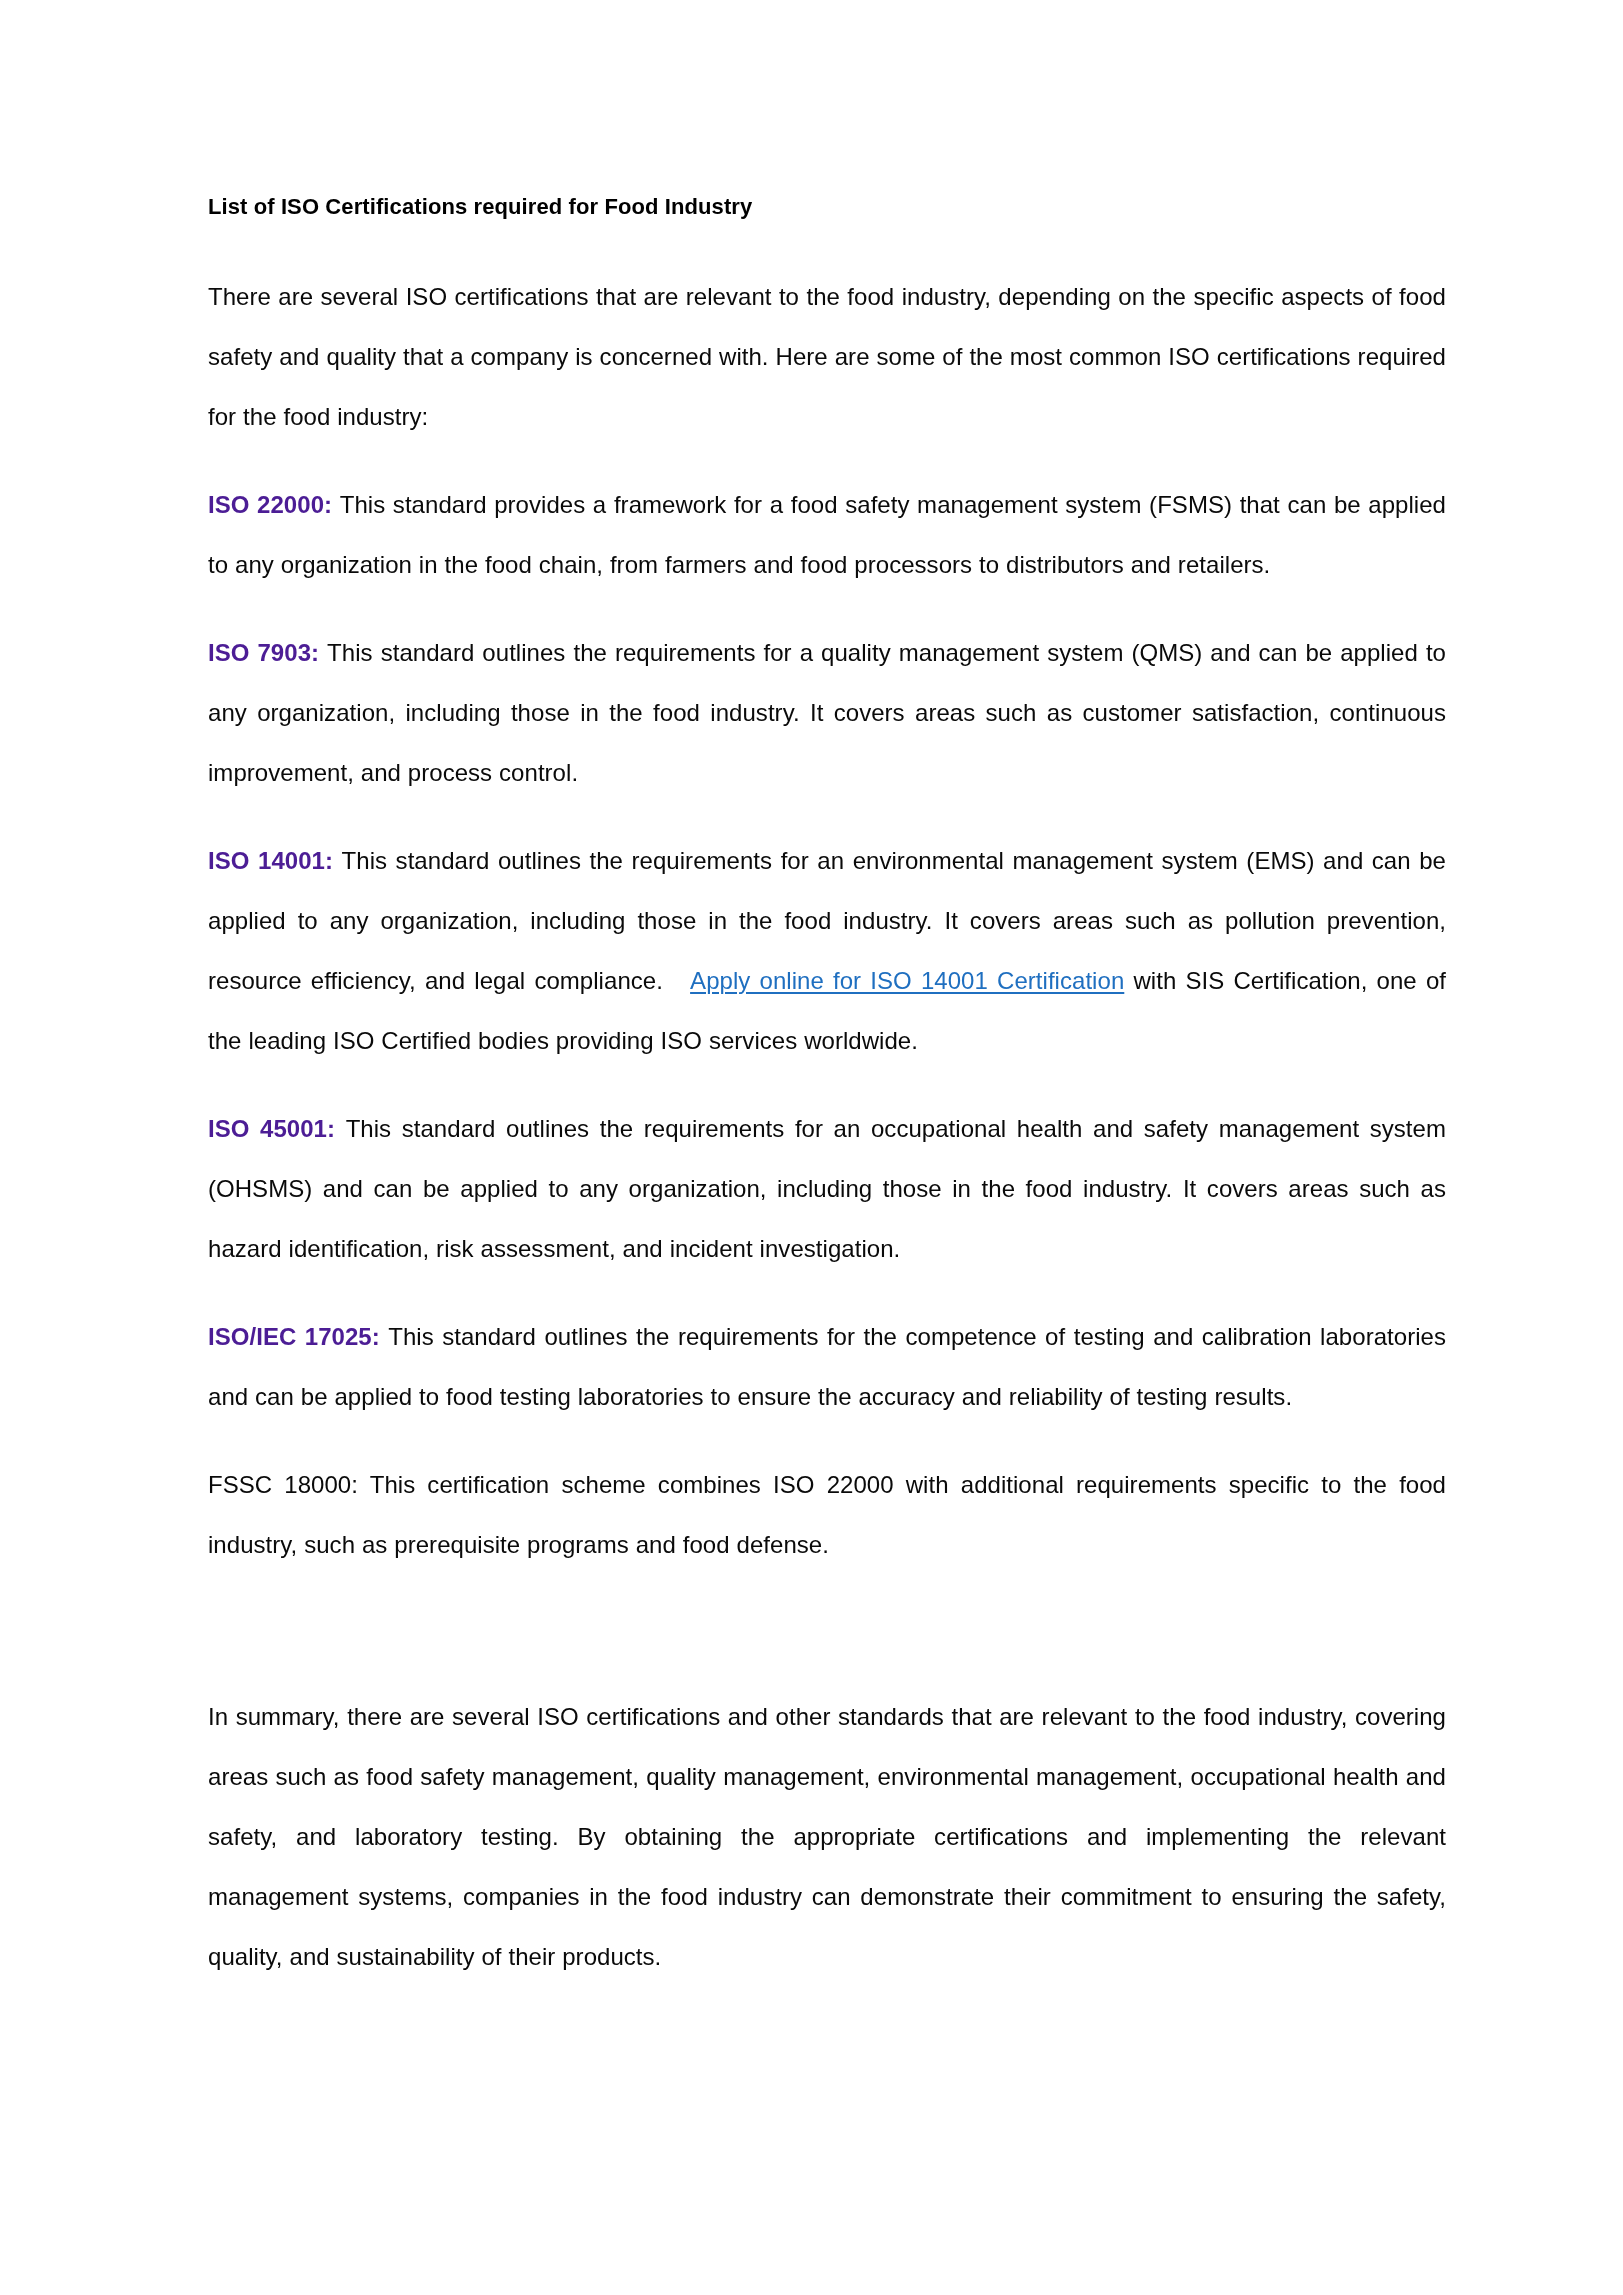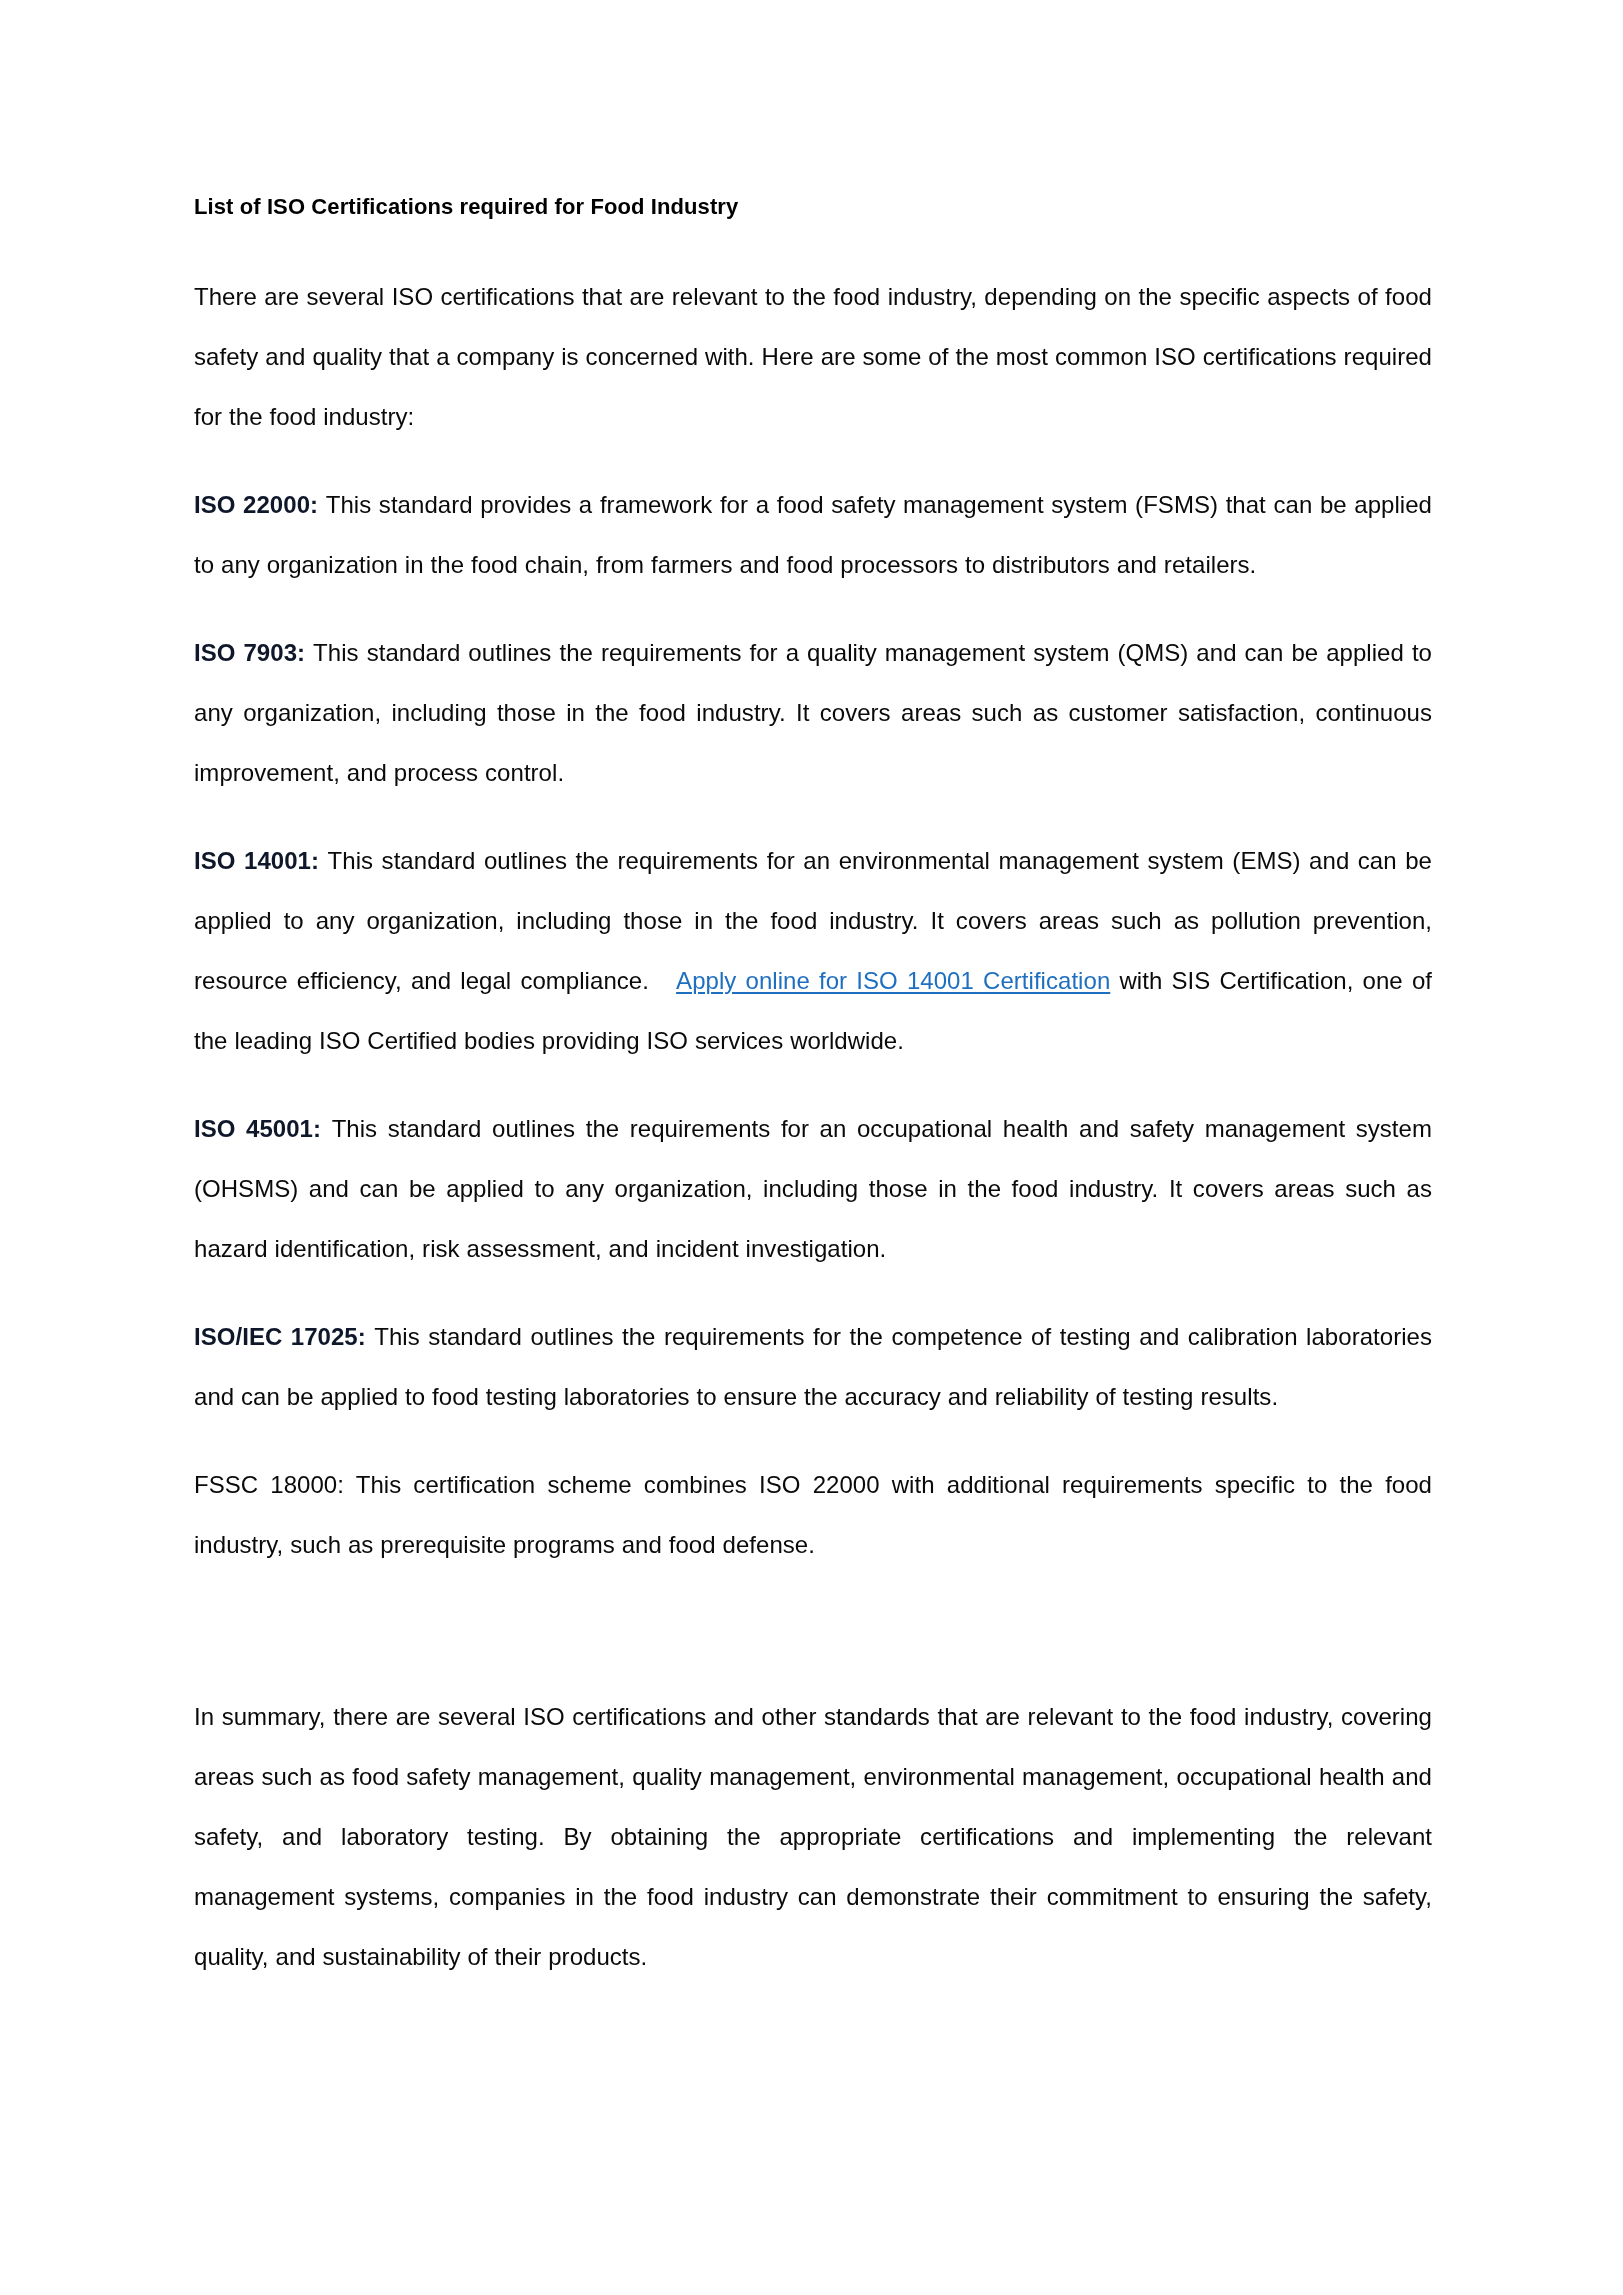--- a/index.html
+++ b/index.html
@@ -16,21 +16,21 @@
   }
   .page {
     position: relative;
     width: 1624px;
     height: 2295px;
     background: #ffffff;
     box-sizing: border-box;
   }
   .content {
     position: absolute;
-    left: 194px;
+    left: 208px;
     top: 193px;
     width: 1238px;
   }
   .doc-title {
     font-size: 22px;
     font-weight: bold;
     color: #000000;
     line-height: 1.30;
     letter-spacing: 0.1px;
     margin: 0 0 0 0;
@@ -46,21 +46,21 @@
     letter-spacing: 0.04px;
     word-spacing: 0.2px;
   }
   p.para.ragged {
     text-align: left;
   }
   .spacer-title { height: 45px; }
   .spacer-para  { height: 28px; }
   .lead {
     font-weight: bold;
-    color: #0f172a;
+    color: #4c1d95;
     margin-top: 28px;
   }
   a.doclink {
     color: #1f6fc0;
     text-decoration: underline;
     text-decoration-thickness: 1.5px;
     text-underline-offset: 3.1px;
     cursor: pointer;
     margin-left: 18px;
   }

